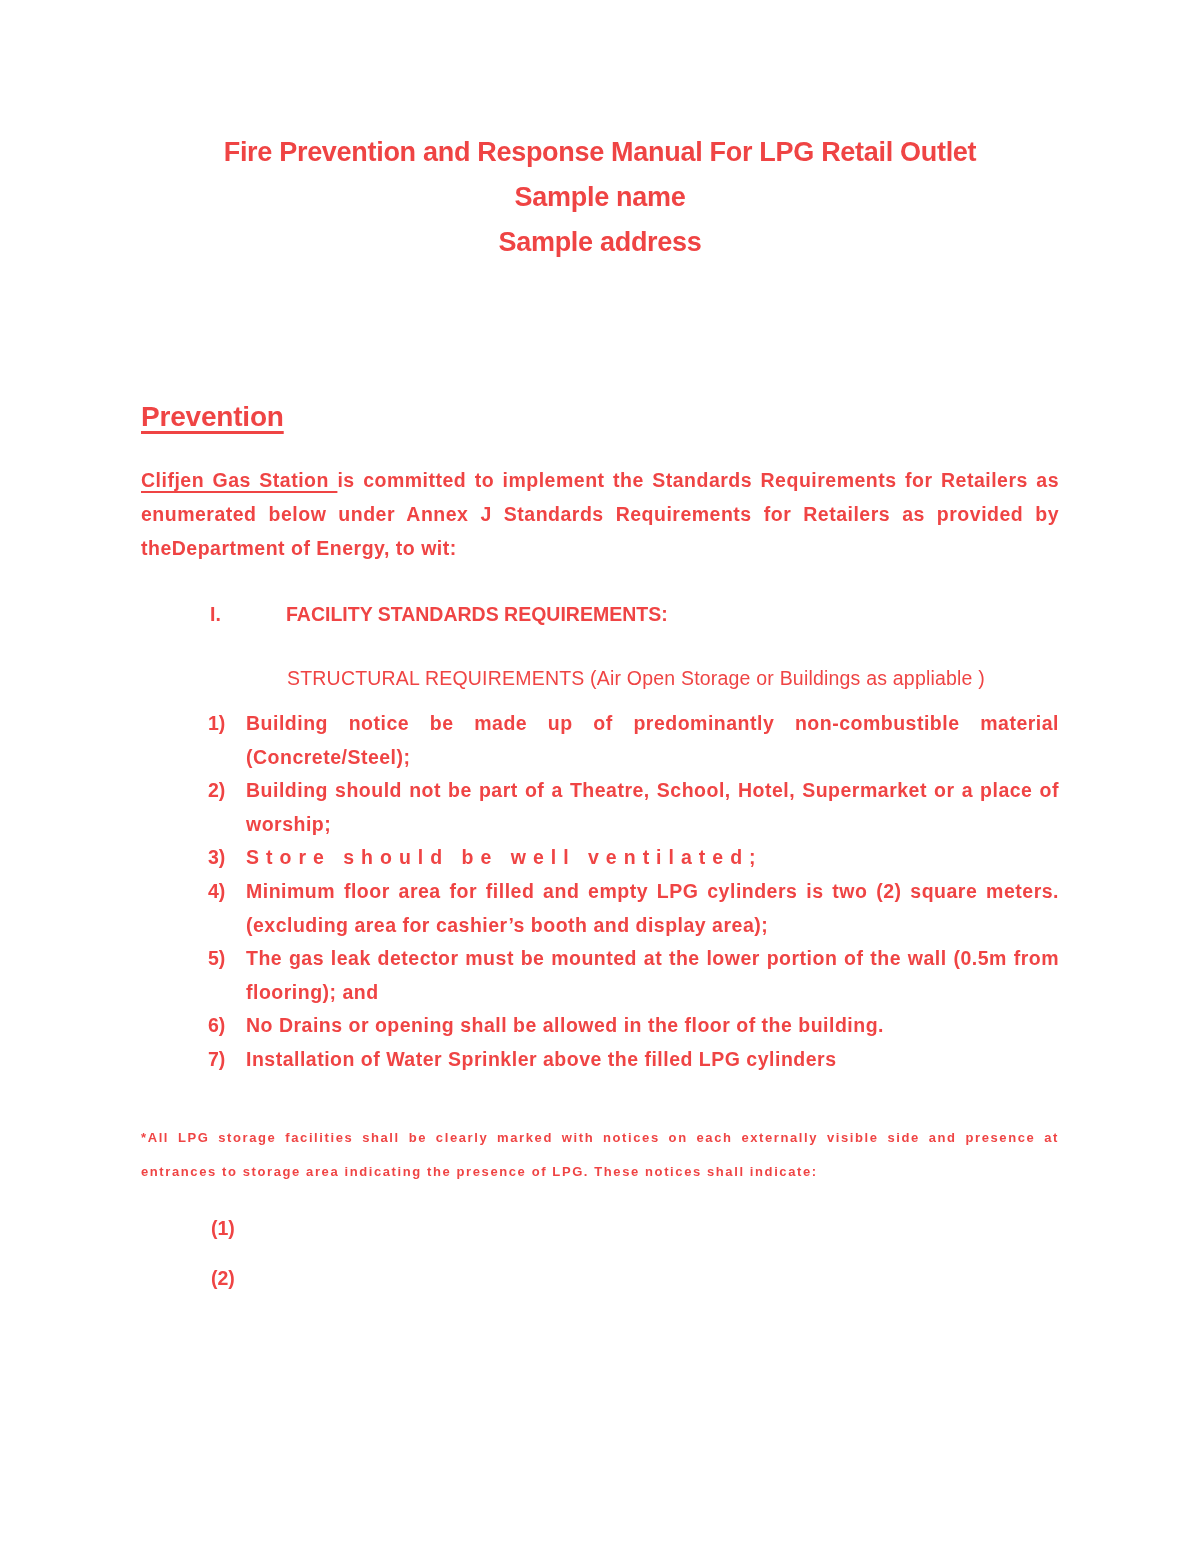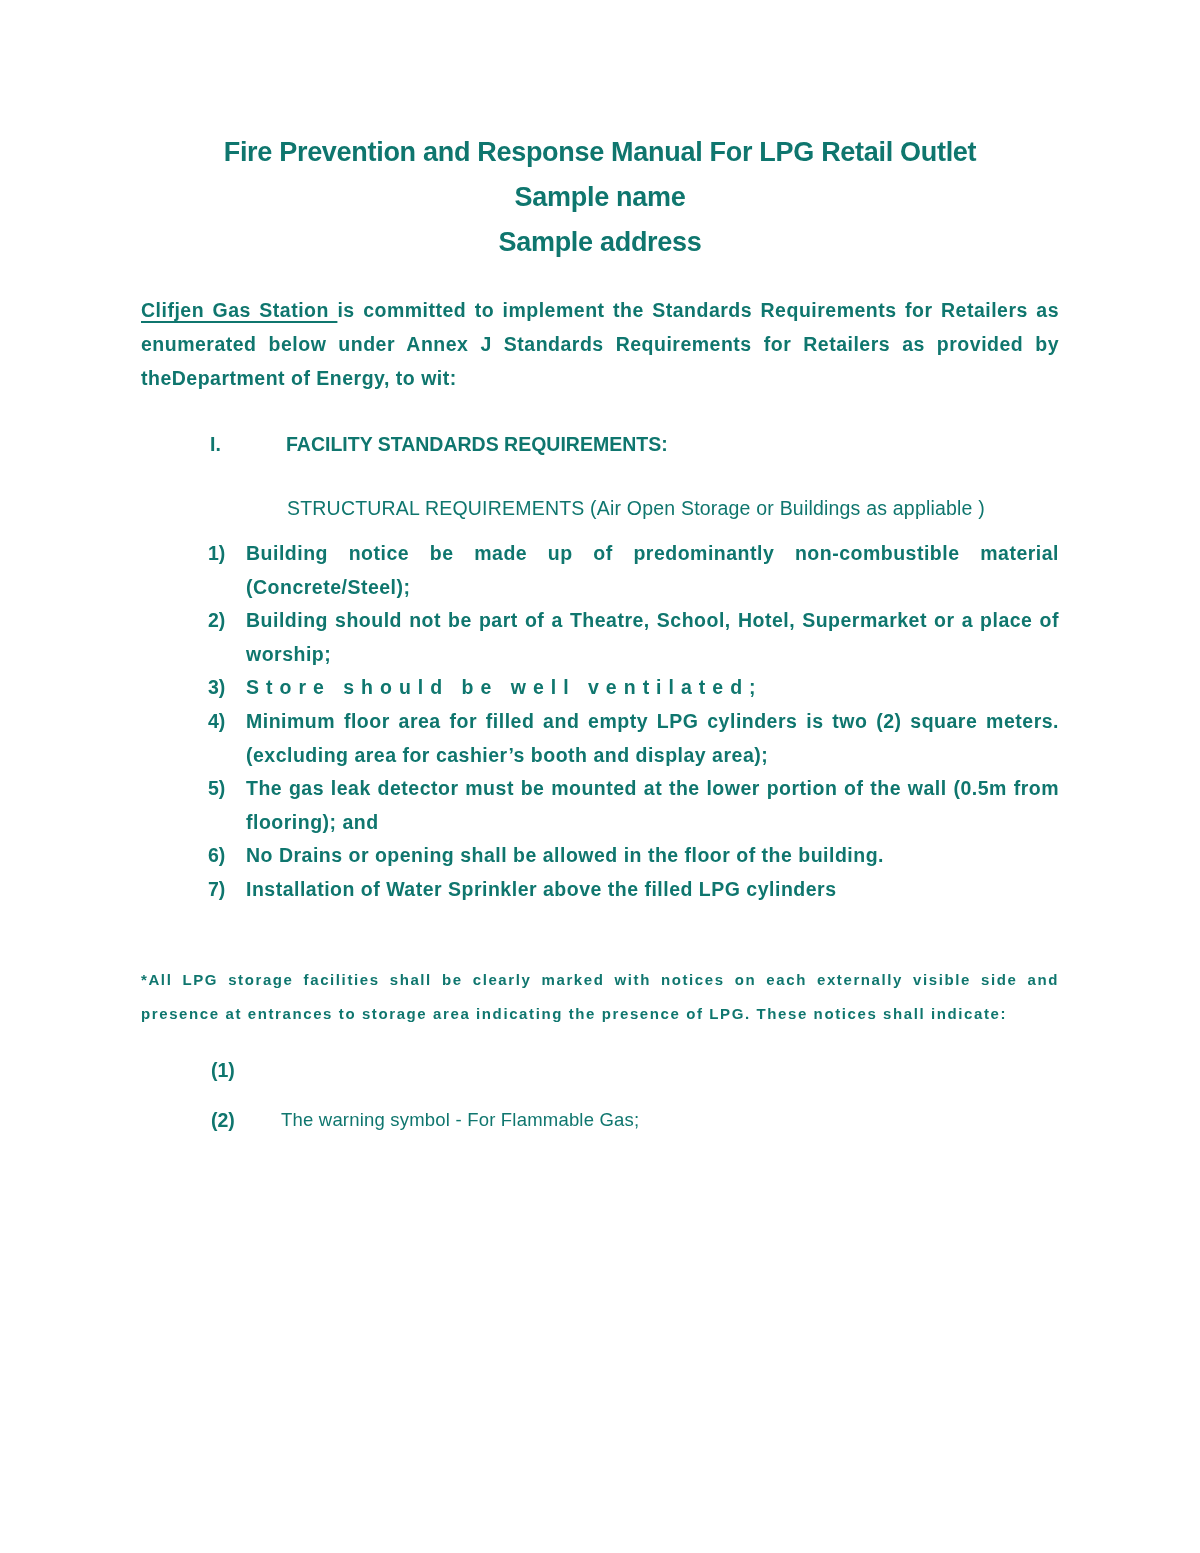--- a/index.html
+++ b/index.html
@@ -2,21 +2,21 @@
 <html><head>
 <meta charset="utf-8">
 <style>
   html, body { margin: 0; padding: 0; background: #ffffff; }
   .page {
     position: relative;
     width: 1200px;
     height: 1356px;
     margin: 0 auto;
     background: #ffffff;
-    color: #0f766e;
+    color: #ef4444;
     font-family: "Liberation Sans", sans-serif;
     box-sizing: border-box;
     padding: 0 141px;
     overflow: hidden;
   }
 
   
   .doc-header { padding-top: 130px; text-align: center; }
   .doc-header .hline {
     font-size: 27px;
@@ -68,22 +68,22 @@
 
   
   .reqs { margin: 0; padding: 0; list-style: none; font-size: 19.5px; font-weight: 700; line-height: 33.6px; }
   .reqs li { display: flex; margin-left: 67px; }
   .reqs .num { flex: 0 0 38px; }
   .reqs .txt { flex: 1; text-align: justify; letter-spacing: 0.5px; }
   .reqs li:nth-child(3) .txt { letter-spacing: 7px; }
 
   
   .star {
-    margin: 56px 0 0 0;
-    font-size: 15px;
+    margin: 44px 0 0 0;
+    font-size: 13px;
     font-weight: 700;
     line-height: 34px;
     text-align: justify;
     letter-spacing: 1.6px;
   }
 
   
   .notice-row { display: flex; font-size: 19.5px; font-weight: 700; line-height: 34px; }
   .notice-row .nnum { flex: 0 0 70px; margin-left: 70px; }
   .notice-row.first { margin-top: 22px; }
@@ -94,20 +94,21 @@
 <body>
 
 <div class="page">
 
   <header class="doc-header">
     <div class="hline">Fire Prevention and Response Manual For LPG Retail Outlet</div>
     <div class="hline u-thick">Sample name</div>
     <div class="hline">Sample address</div>
   </header>
 
+  <h1 class="section-heading">Prevention</h1>
 
   <p class="intro"><span class="station">Clifjen Gas Station </span><span>is committed to implement the Standards Requirements for Retailers as enumerated below under Annex J Standards Requirements for Retailers as provided by theDepartment of Energy, to wit:</span></p>
 
   <div class="facility-row">
     <span class="numeral">I.</span><span class="facility-label">FACILITY STANDARDS REQUIREMENTS:</span>
   </div>
 
   <div class="structural">STRUCTURAL REQUIREMENTS (Air Open Storage or Buildings as appliable )</div>
 
   <ol class="reqs">
@@ -141,16 +142,15 @@
     </li>
   </ol>
 
   <p class="star">*All LPG storage facilities shall be clearly marked with notices on each externally visible side and presence at entrances to storage area indicating the presence of LPG. These notices shall indicate:</p>
 
   <div class="notice-row first">
     <span class="nnum">(1)</span>
   </div>
   <div class="notice-row second">
     <span class="nnum">(2)</span>
-    <div class="ntxt">The warning symbol - For Flammable Gas;</div>
   </div>
 
 </div>
 
 </body></html>

